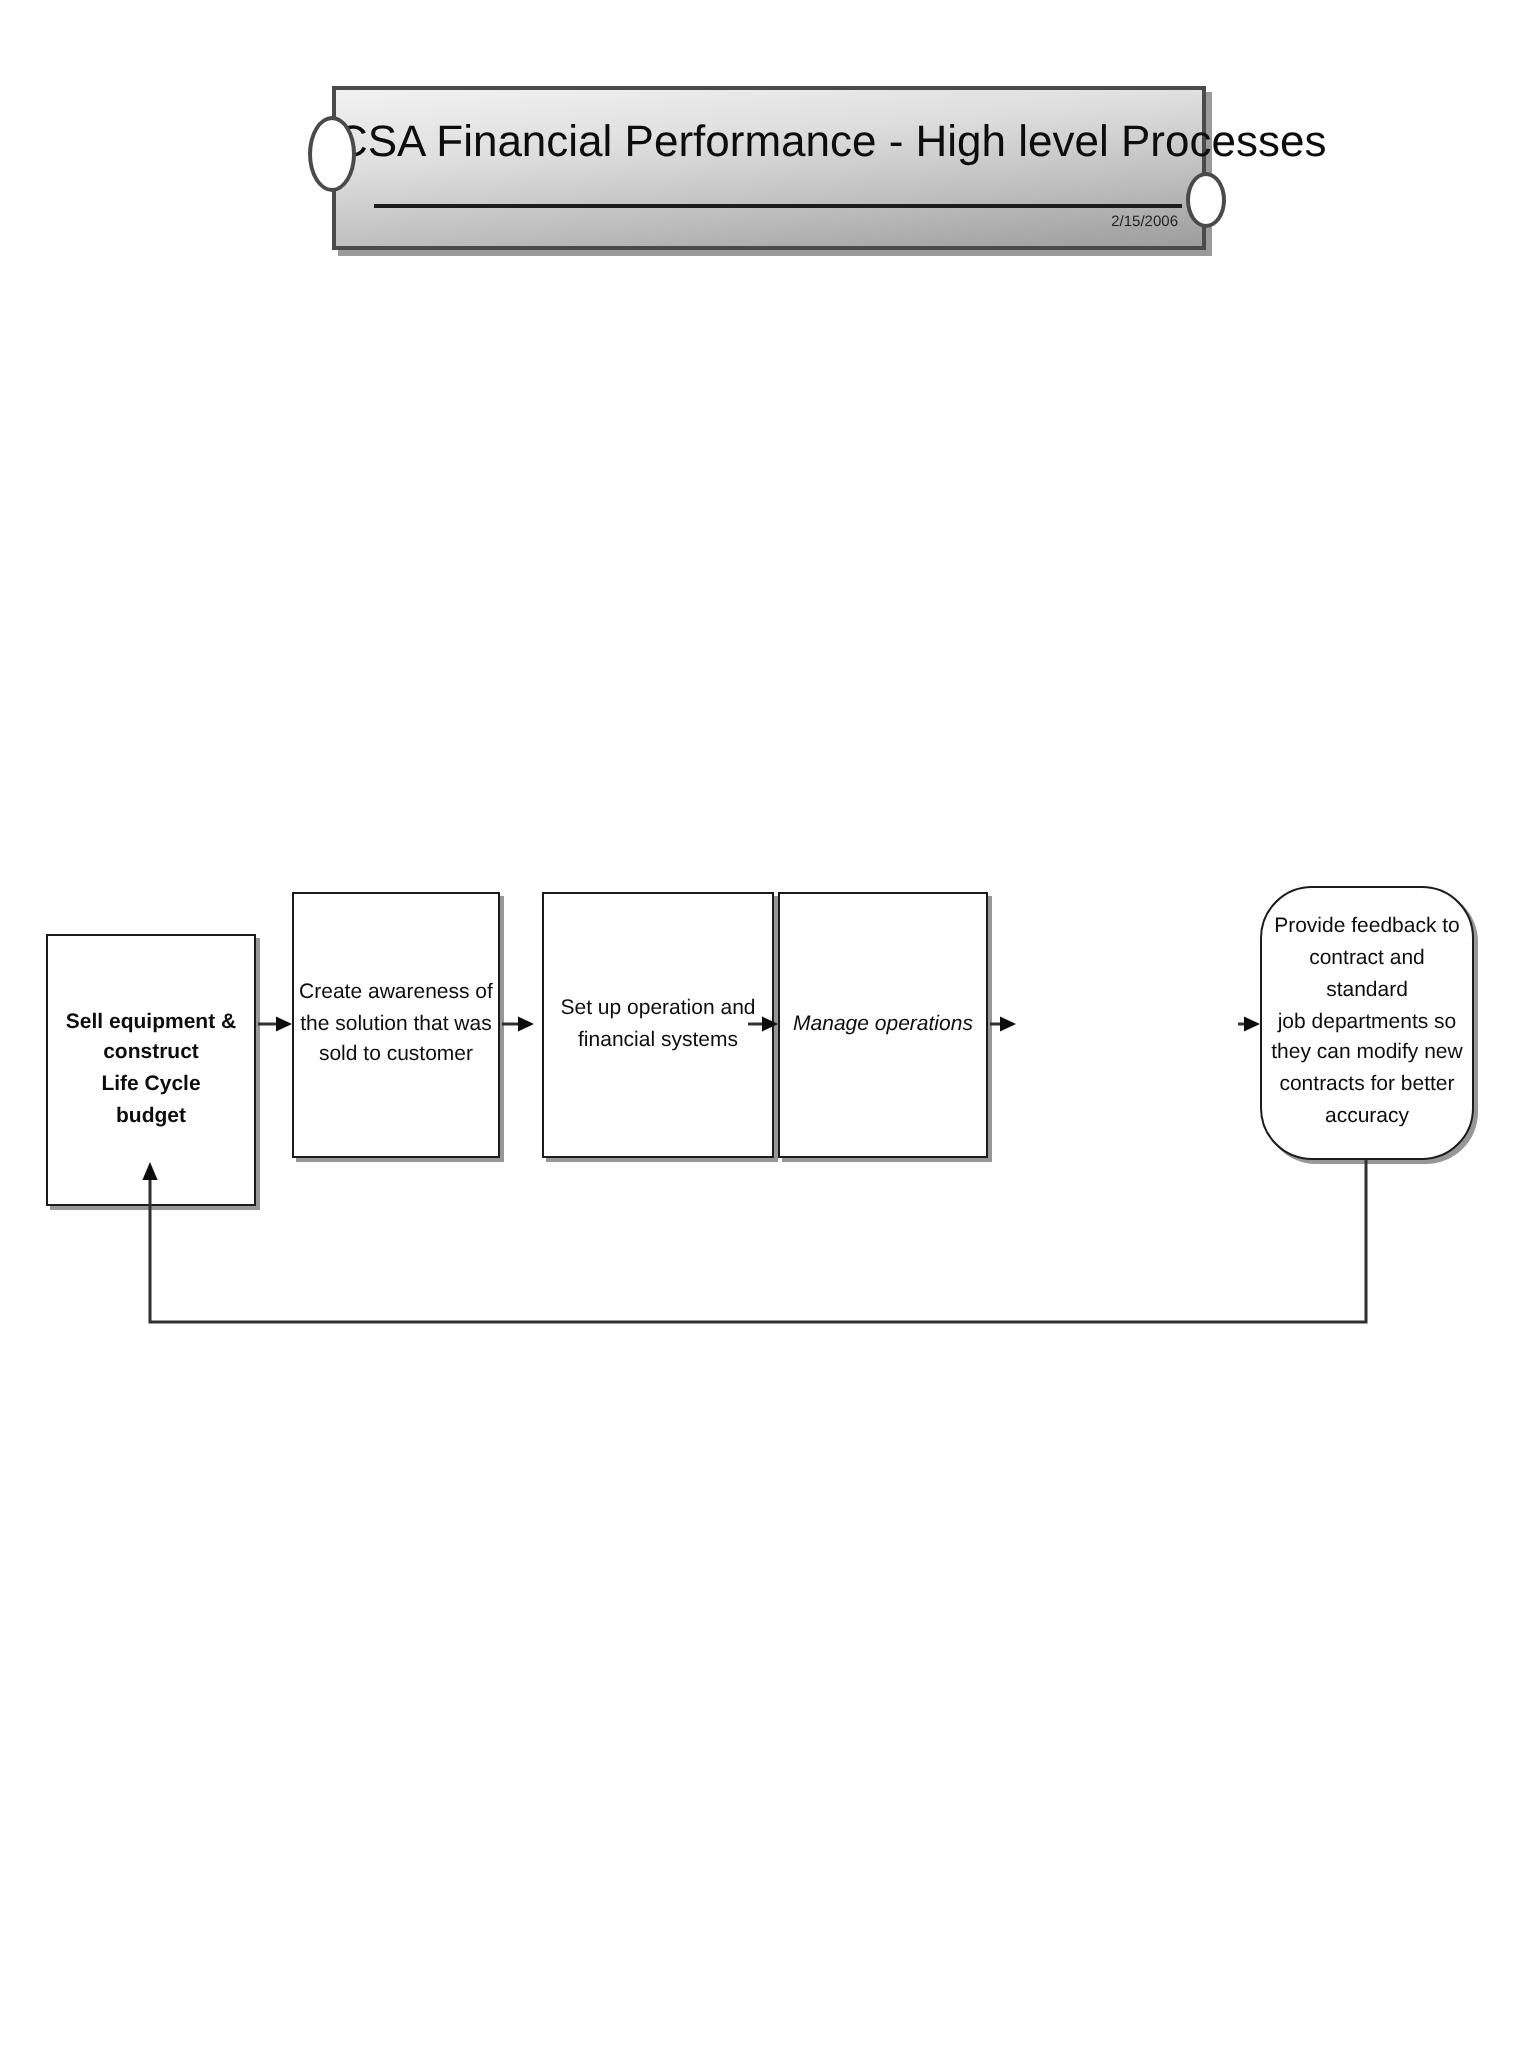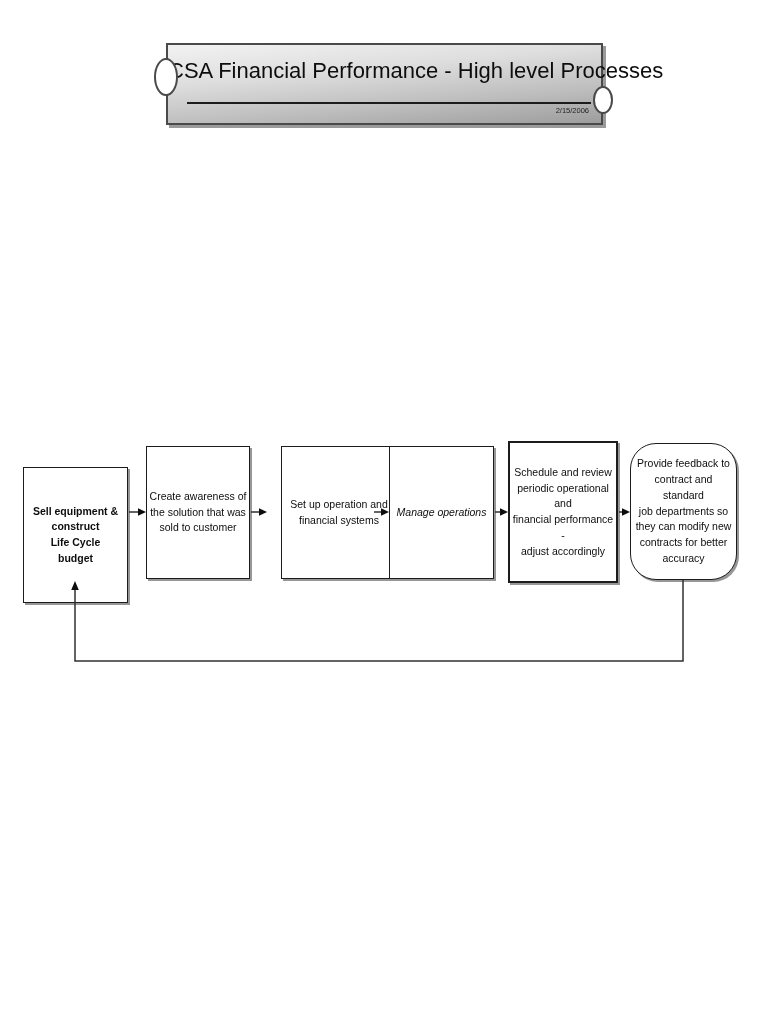--- a/index.html
+++ b/index.html
@@ -87,21 +87,21 @@
     padding: 4px 2px;
   }
   .pbox .pbox-label {
     font-size: 10.5px;
     line-height: 1.5;
     color: #0d0d0d;
     white-space: pre-line;
   }
   .pbox-1 { left: 23px;  top: 467px; width: 105px; height: 136px; font-weight: bold; }
   .pbox-2 { left: 146px; top: 446px; width: 104px; height: 133px; }
-  .pbox-3 { left: 281px; top: 446px; width: 116px; height: 133px; }
+  .pbox-3 { left: 271px; top: 446px; width: 116px; height: 133px; }
   .pbox-4 { left: 389px; top: 446px; width: 105px; height: 133px; font-style: italic; }
   .pbox-5 { left: 508px; top: 441px; width: 110px; height: 142px; border-width: 2px; }
   .pbox-6 { left: 630px; top: 443px; width: 107px; height: 137px; border-radius: 26px; }
 
   
   .connector-layer {
     position: absolute;
     left: 0;
     top: 0;
     width: 768px;
@@ -133,26 +133,20 @@
 the solution that was
 sold to customer</span>
   </div>
   <div class="pbox pbox-3">
     <span class="pbox-label">Set up operation and
 financial systems</span>
   </div>
   <div class="pbox pbox-4">
     <span class="pbox-label">Manage operations</span>
   </div>
-  <div class="pbox pbox-5">
-    <span class="pbox-label">Schedule and review
-periodic operational and
-financial performance -
-adjust accordingly</span>
-  </div>
   <div class="pbox pbox-6">
     <span class="pbox-label">Provide feedback to
 contract and standard
 job departments so
 they can modify new
 contracts for better
 accuracy</span>
   </div>
 
   <svg class="connector-layer" width="768" height="1024" viewBox="0 0 768 1024" xmlns="http://www.w3.org/2000/svg">

